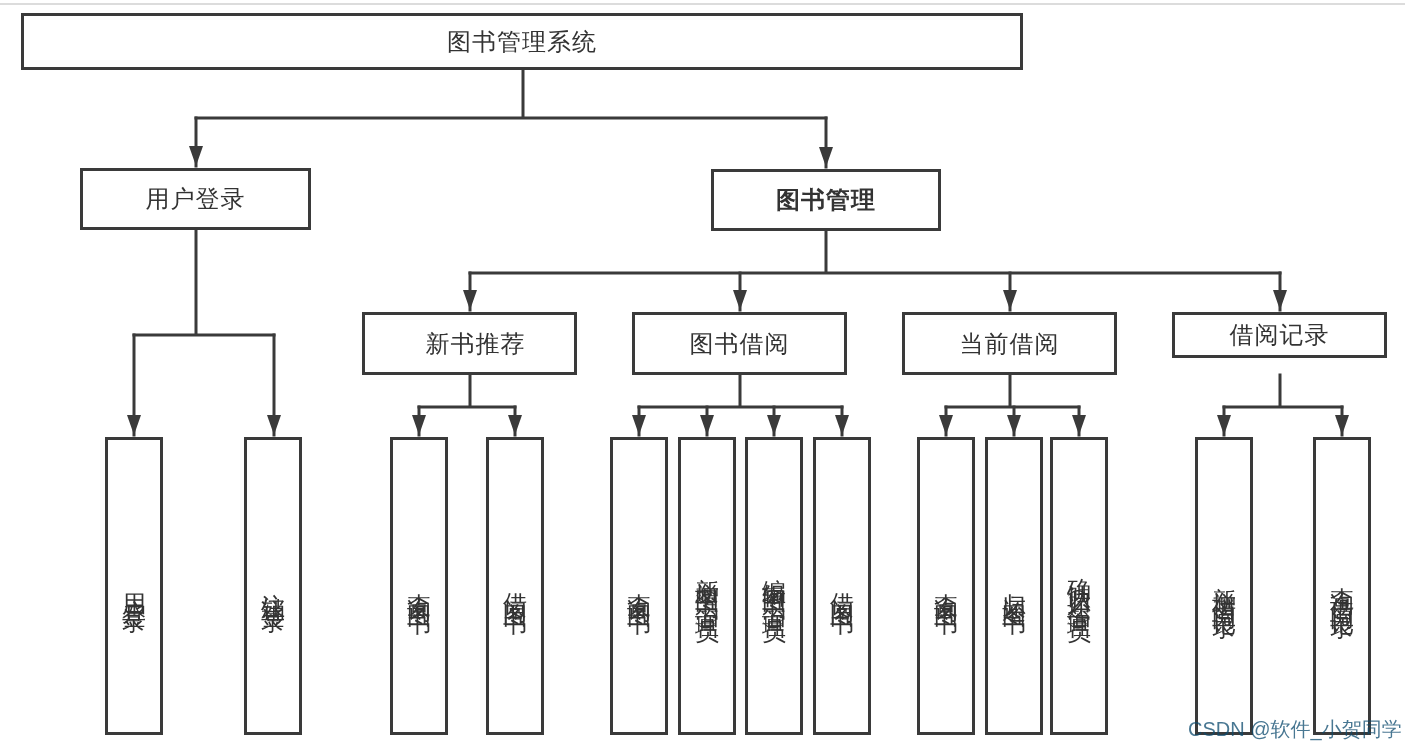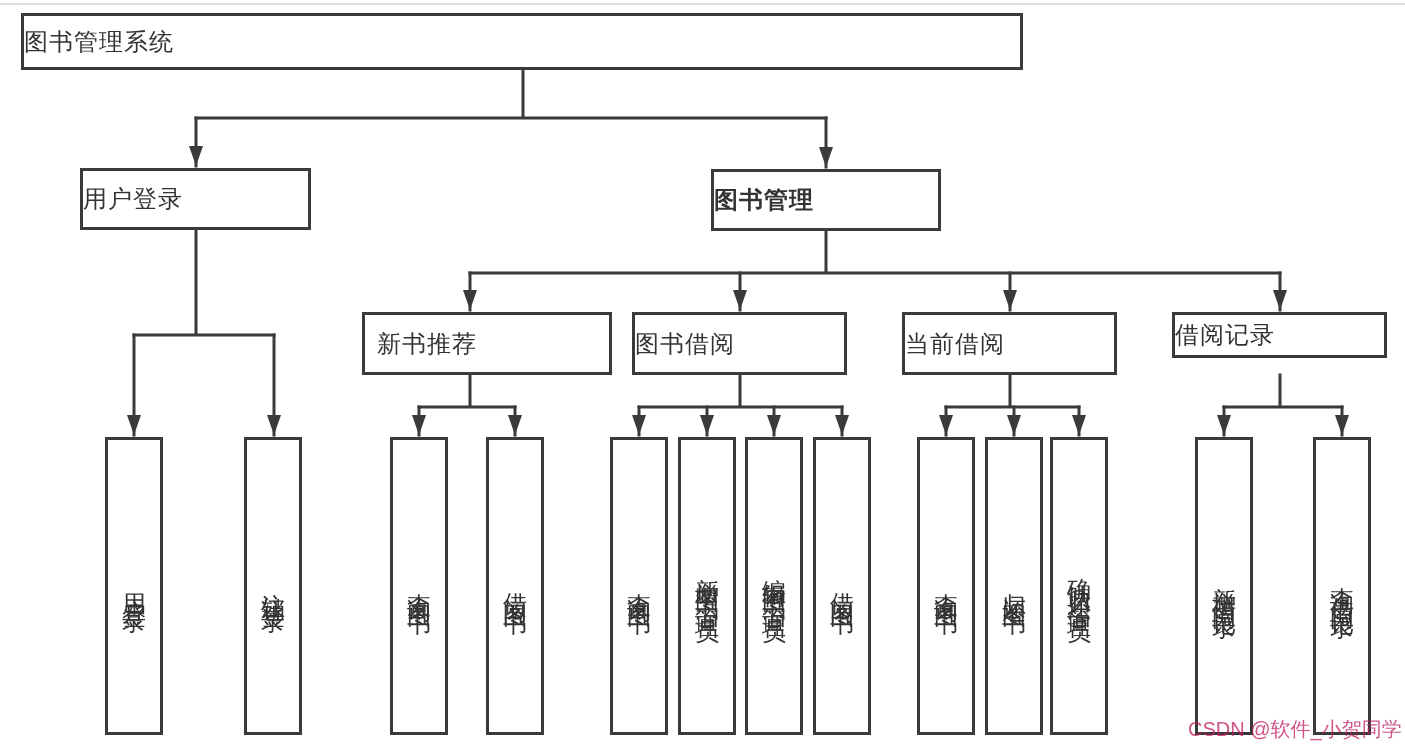--- a/index.html
+++ b/index.html
@@ -28,21 +28,21 @@
     fill: none;
     stroke-linecap: square;
   }
   .node {
     position: absolute;
     box-sizing: border-box;
     border: 3px solid #3a3a3a;
     background: #ffffff;
     display: flex;
     align-items: center;
-    justify-content: flex-start;
+    justify-content: center;
     font-size: 24px;
     letter-spacing: 1px;
     color: #333333;
   }
   .leaf {
     position: absolute;
     box-sizing: border-box;
     top: 437px;
     width: 58px;
     height: 298px;
@@ -59,21 +59,21 @@
     font-size: 24px;
     line-height: 1;
     letter-spacing: 6px;
     color: #333333;
   }
   .watermark {
     position: absolute;
     left: 1188px;
     top: 716px;
     font-size: 20px;
-    color: #be185d;
+    color: #0c4a6e;
     opacity: 0.75;
     white-space: nowrap;
     z-index: 5;
   }
 </style>
 </head>
 <body>
 
 <div class="canvas">
 
@@ -124,21 +124,21 @@
     <span>图书管理系统</span>
   </div>
 
   <div class="node" style="left:80px; top:168px; width:231px; height:62px;">
     <span>用户登录</span>
   </div>
   <div class="node" style="left:711px; top:169px; width:230px; height:62px;font-weight:bold;">
     <span>图书管理</span>
   </div>
 
-  <div class="node" style="left:362px; top:312px; width:250px; height:63px;padding-left:12px;">
+  <div class="node" style="left:362px; top:312px; width:215px; height:63px;padding-left:12px;">
     <span>新书推荐</span>
   </div>
   <div class="node" style="left:902px; top:312px; width:215px; height:63px;">
     <span>当前借阅</span>
   </div>
   <div class="node" style="left:632px; top:312px; width:215px; height:63px;">
     <span>图书借阅</span>
   </div>
   <div class="node" style="left:1172px; top:312px; width:215px; height:46px;">
     <span>借阅记录</span>

